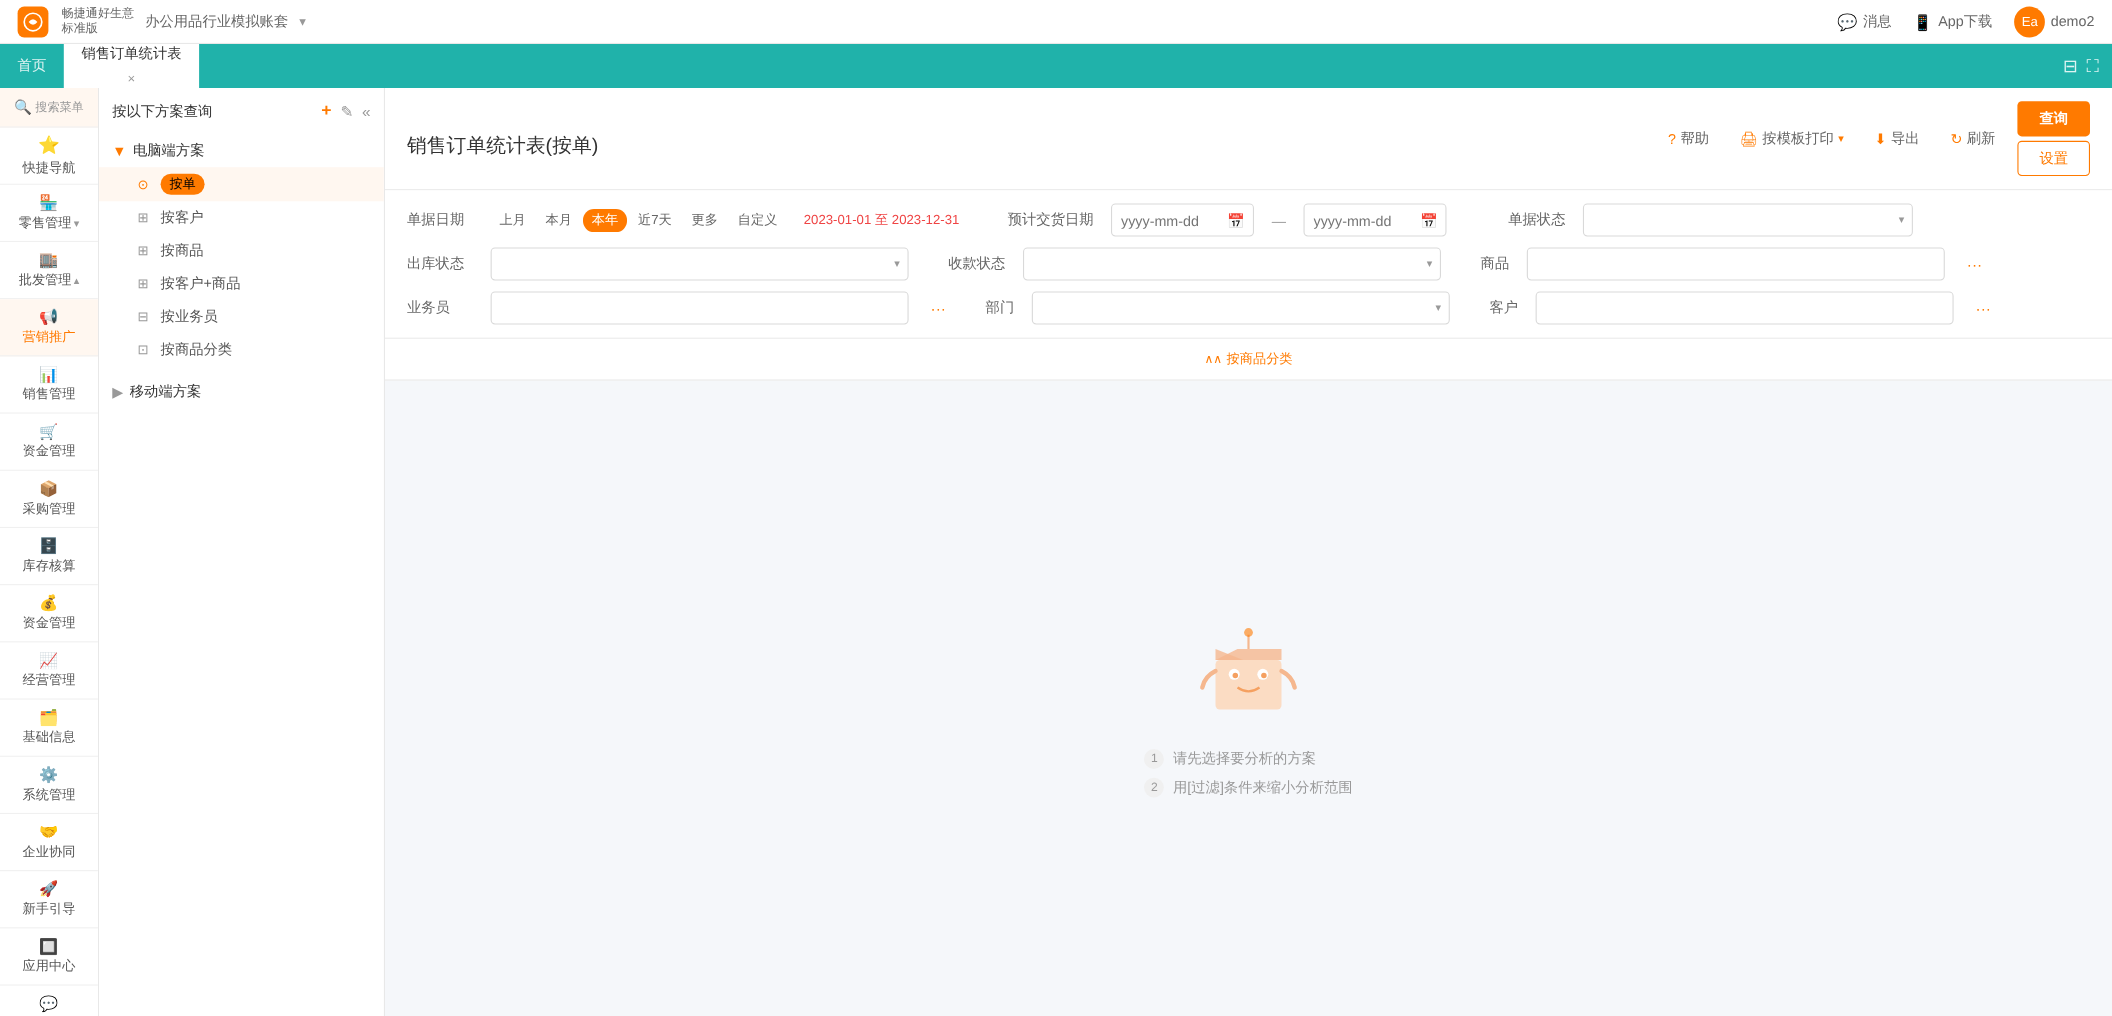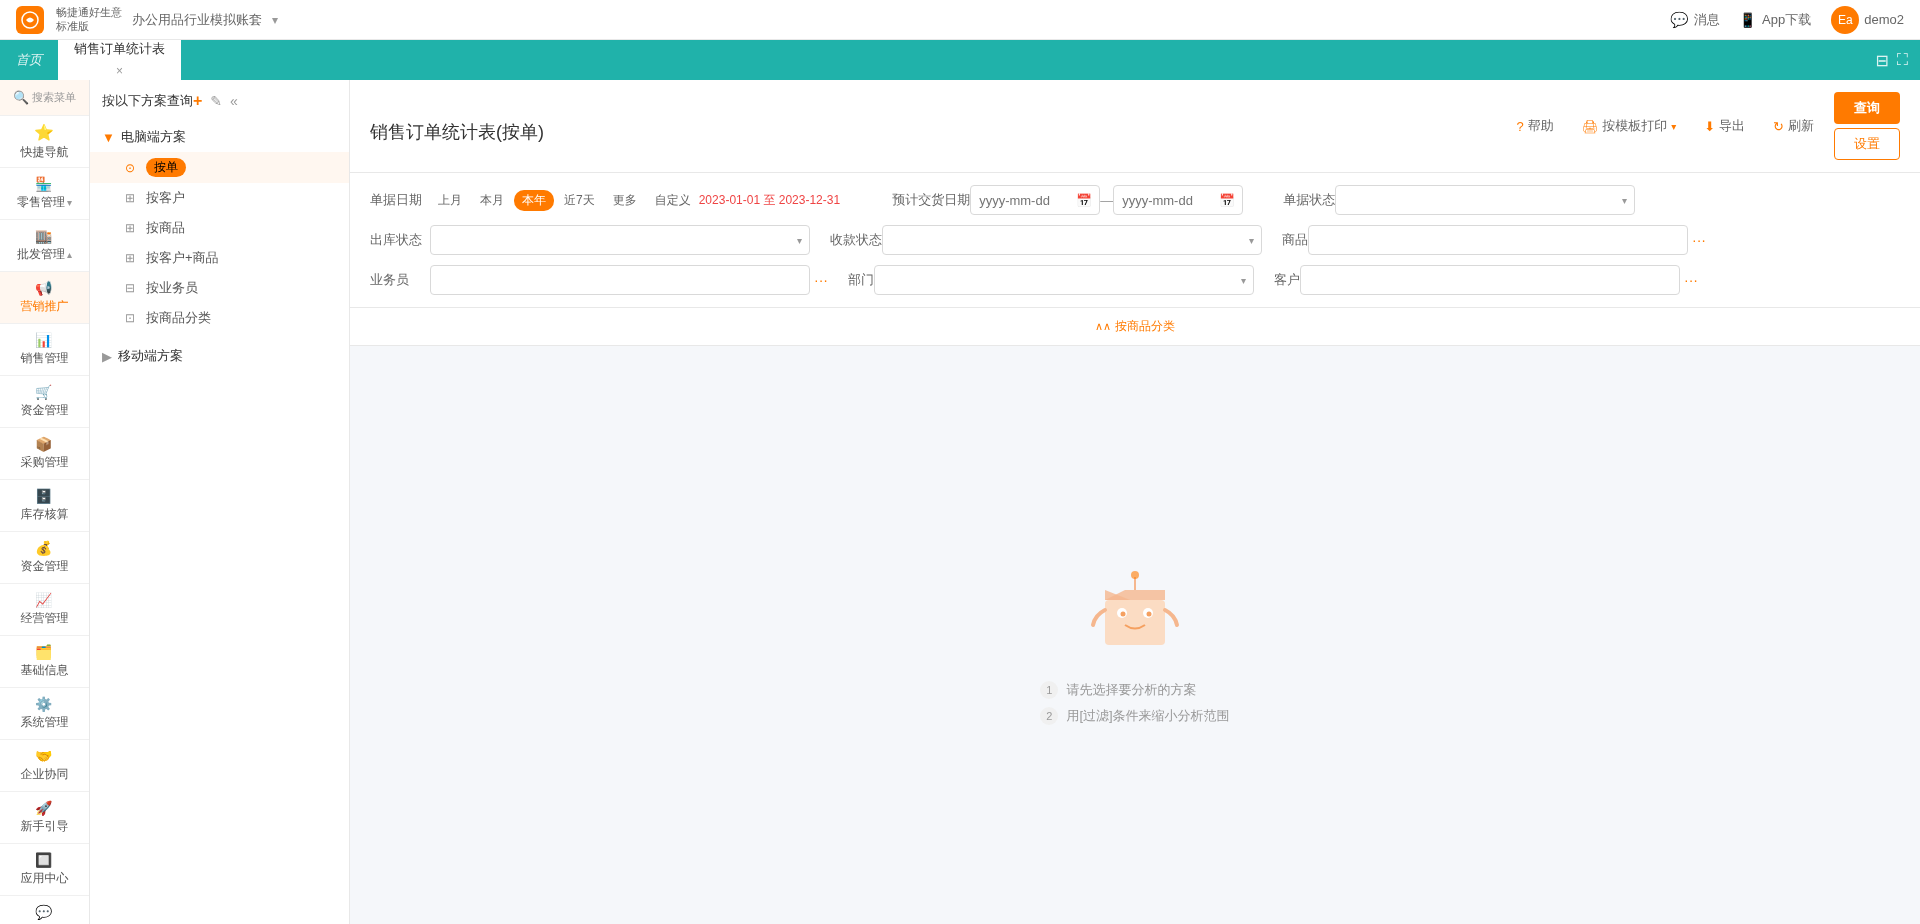--- a/index.html
+++ b/index.html
@@ -90,21 +90,20 @@
       display: flex;
       align-items: center;
       padding: 0 16px;
       color: rgba(255,255,255,0.85);
       font-size: 13px;
       cursor: pointer;
       gap: 6px;
     }
     .tab-item.home-tab {
       background: transparent;
-      font-style: italic;
     }
     .tab-item.active-tab {
       background: #fff;
       color: #333;
       flex-direction: column;
     }
     .tab-close {
       font-size: 12px;
       color: #999;
       cursor: pointer;
@@ -186,20 +185,21 @@
       width: 260px;
       background: #fff;
       border-right: 1px solid #e8e8e8;
       flex-shrink: 0;
       padding: 12px 0;
       overflow-y: auto;
     }
     .left-panel-header {
       display: flex;
       align-items: center;
+      justify-content: space-between;
       padding: 0 12px 8px;
       font-size: 12px;
       color: #666;
     }
     .left-panel-header-title {
       font-size: 13px;
       color: #333;
     }
     .left-panel-actions {
       display: flex;
@@ -299,21 +299,21 @@
     
     .filter-area {
       background: #fff;
       padding: 12px 20px;
       border-bottom: 1px solid #e8e8e8;
       flex-shrink: 0;
     }
     .filter-row {
       display: flex;
       align-items: center;
-      gap: 0;
+      gap: 16px;
       margin-bottom: 10px;
     }
     .filter-row:last-child { margin-bottom: 0; }
     .filter-label {
       font-size: 13px;
       color: #666;
       white-space: nowrap;
       min-width: 60px;
     }
     .date-btn {
@@ -694,21 +694,21 @@
           <div class="period-btns">
             <span class="date-btn">上月</span>
             <span class="date-btn">本月</span>
             <span class="date-btn active">本年</span>
             <span class="date-btn">近7天</span>
             <span class="date-btn">更多</span>
             <span class="date-btn">自定义</span>
           </div>
           <span class="date-range-text">2023-01-01 至 2023-12-31</span>
 
-          <span style="margin-left:52px;color:#666;font-size:13px;white-space:nowrap;">预计交货日期</span>
+          <span style="margin-left:28px;color:#666;font-size:13px;white-space:nowrap;">预计交货日期</span>
           <div style="position:relative;display:inline-flex;align-items:center;">
             <input class="filter-date-input" type="text" placeholder="yyyy-mm-dd" style="">
             <span class="date-icon">📅</span>
           </div>
           <span class="date-separator">—</span>
           <div style="position:relative;display:inline-flex;align-items:center;">
             <input class="filter-date-input" type="text" placeholder="yyyy-mm-dd" style="">
             <span class="date-icon">📅</span>
           </div>
 

